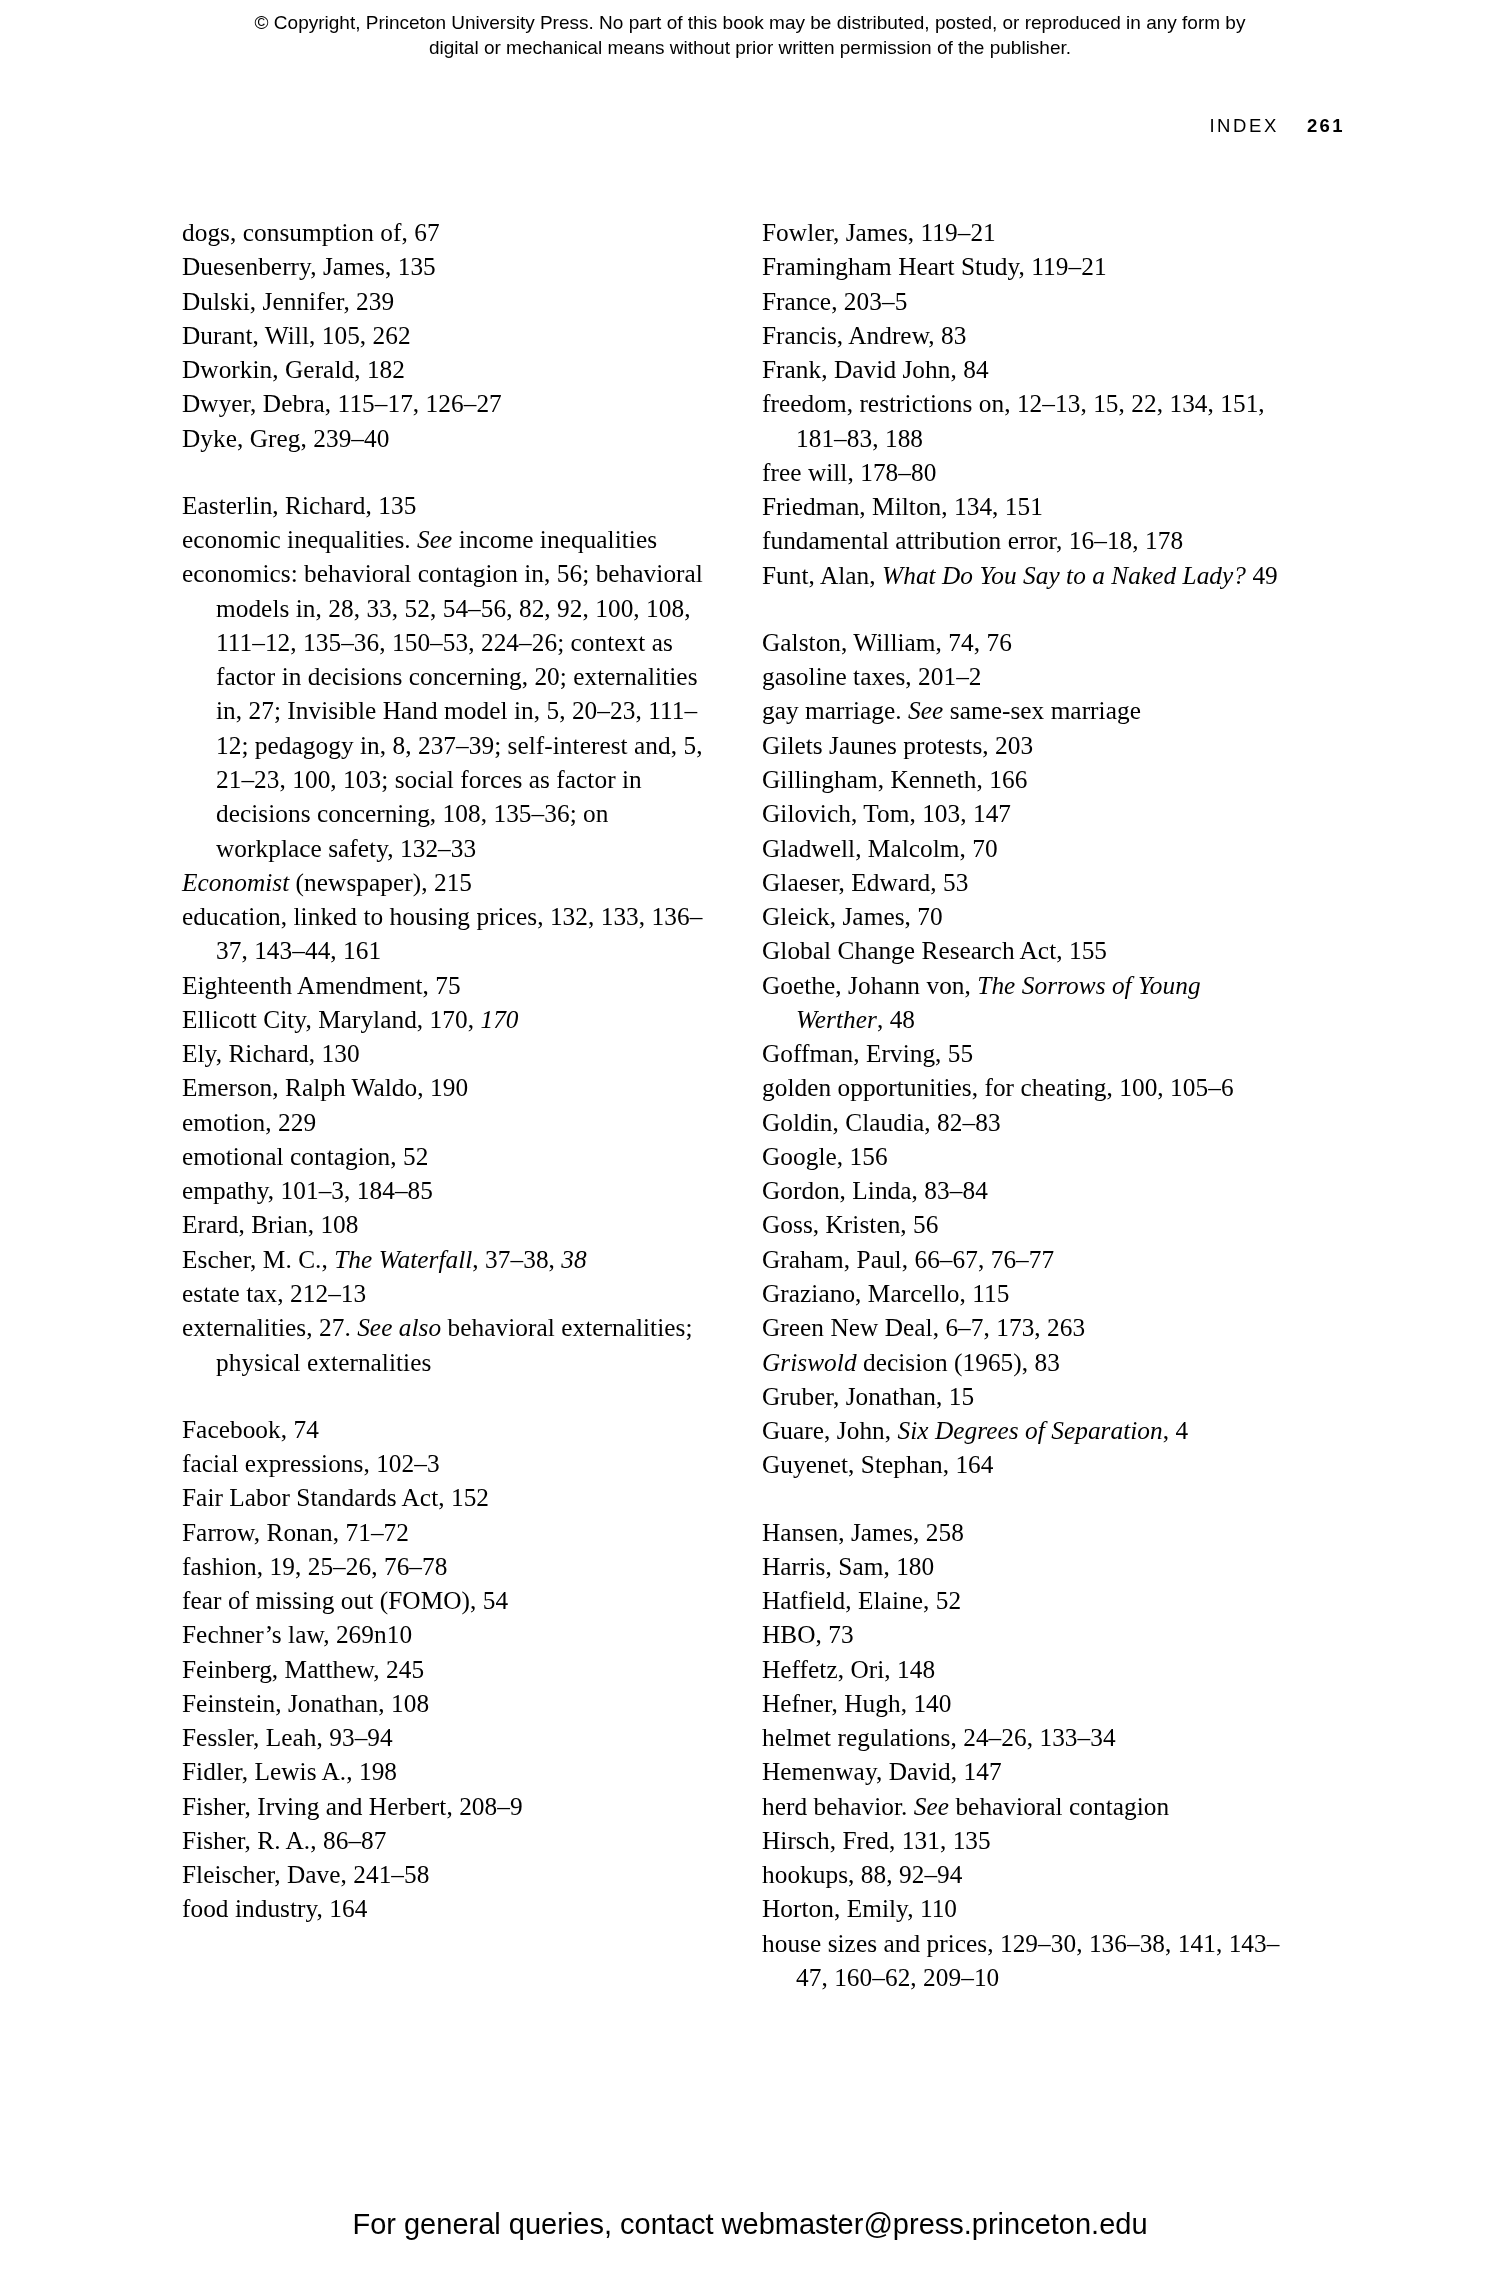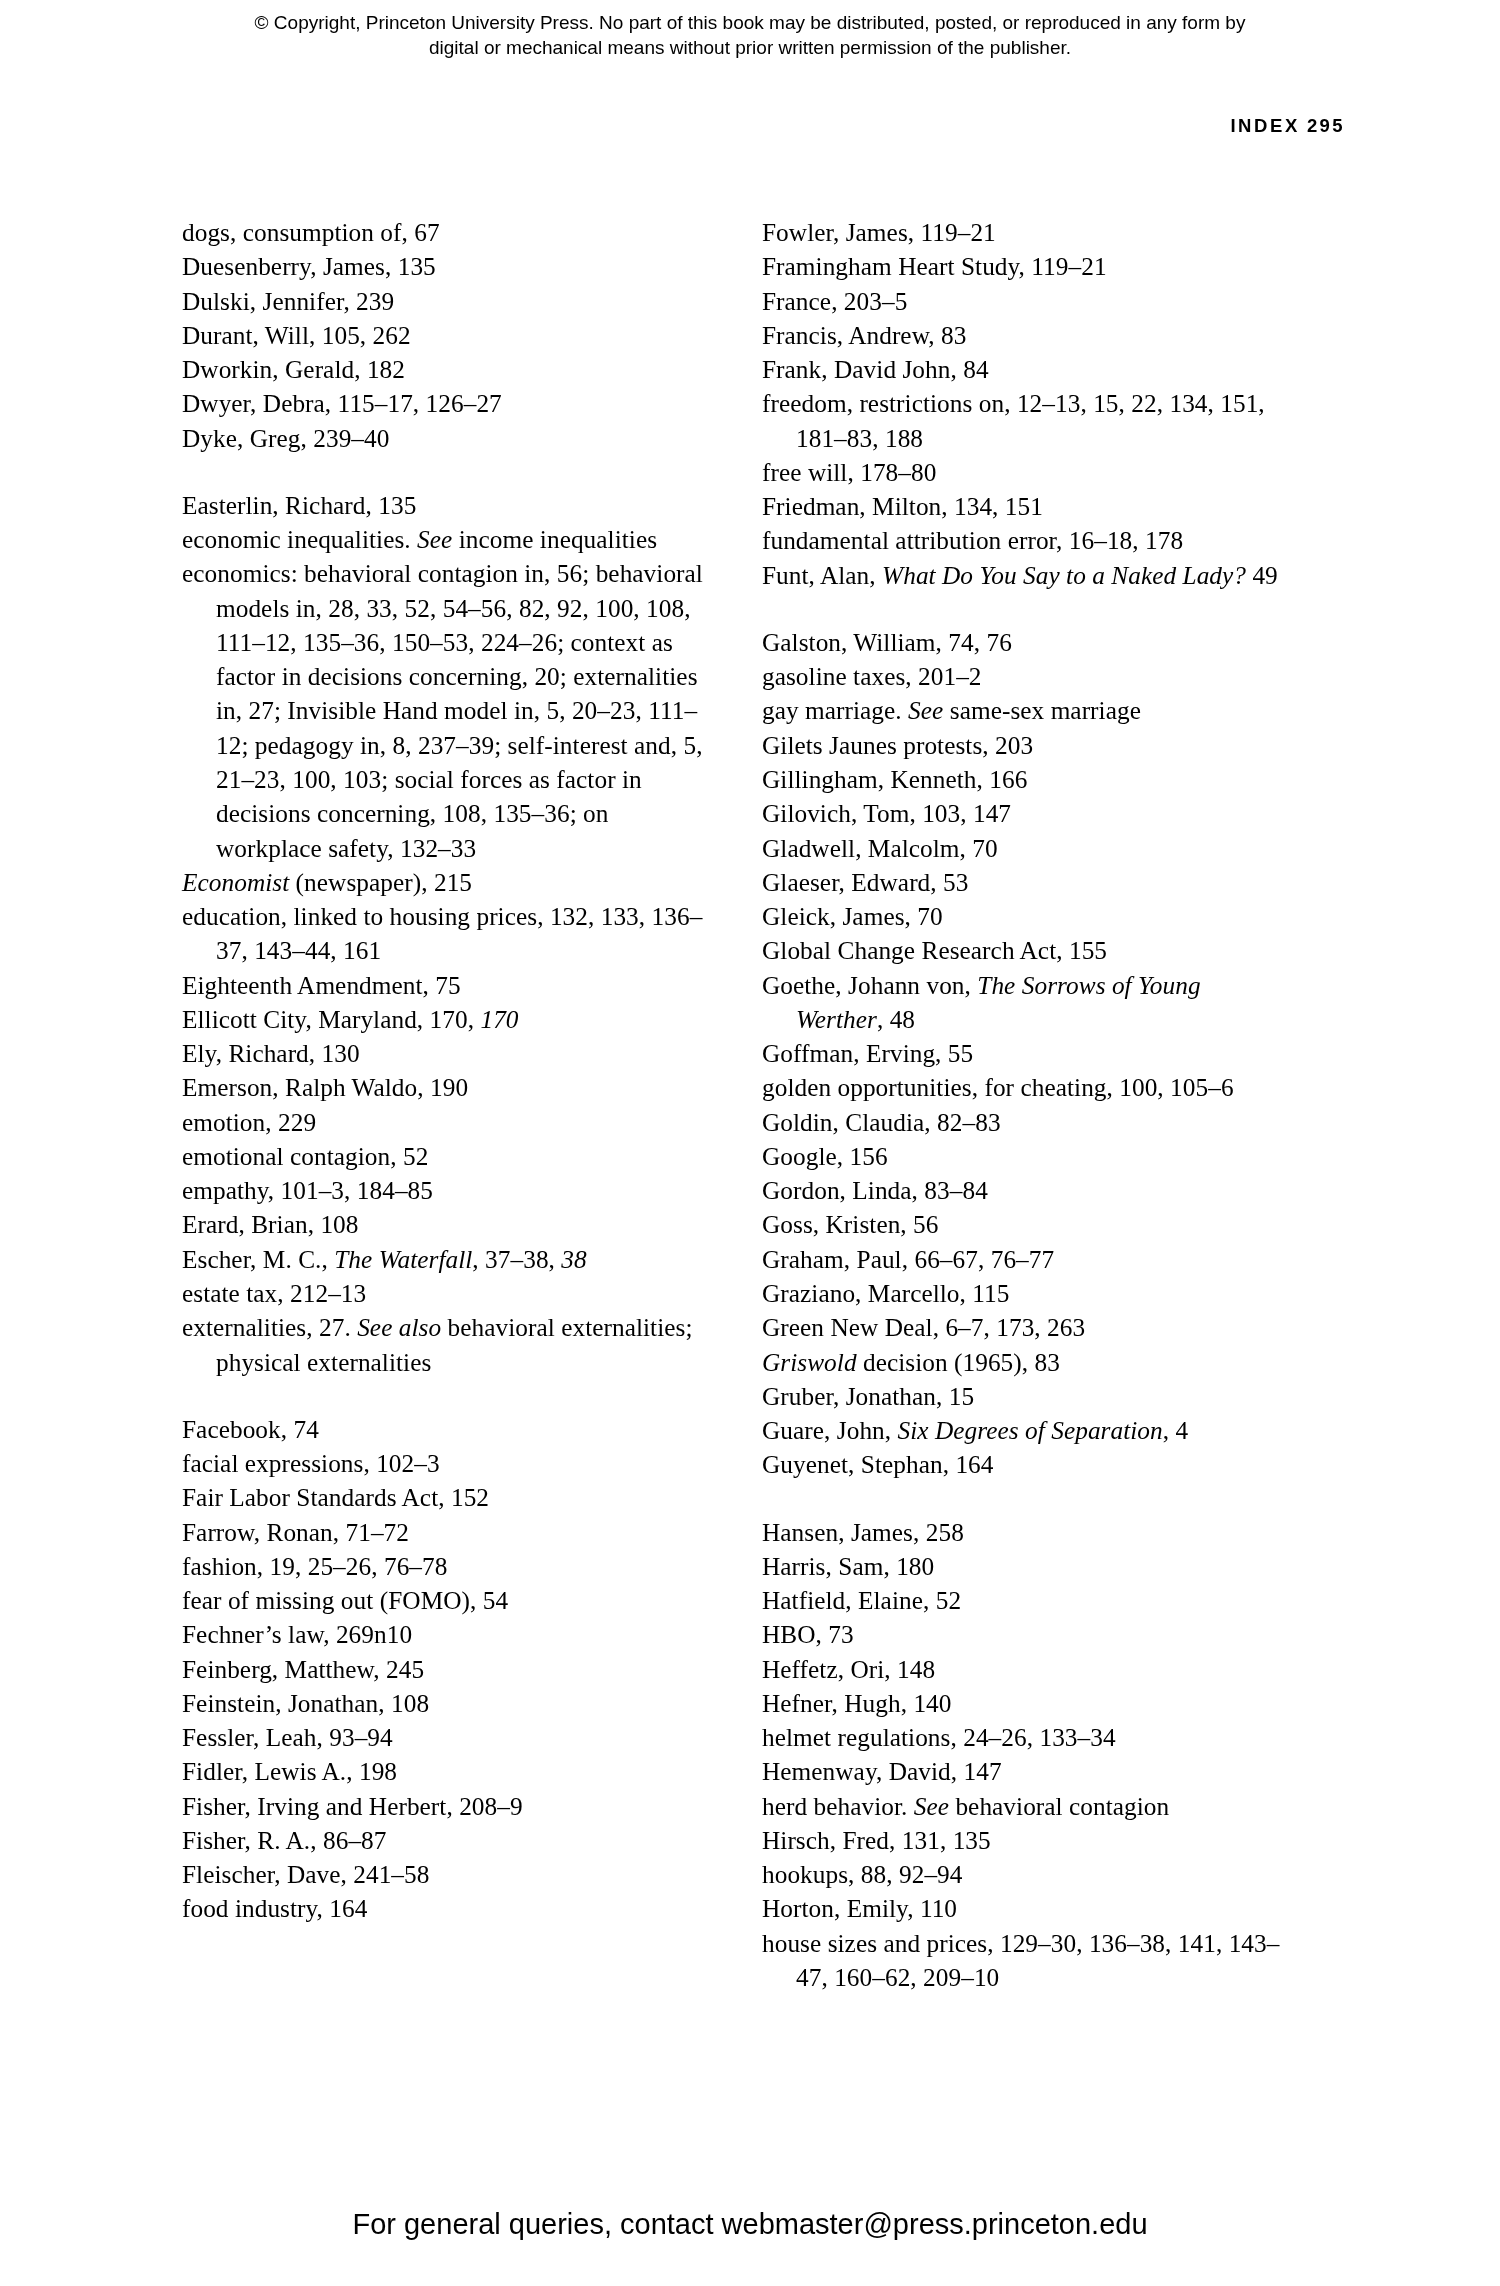--- a/index.html
+++ b/index.html
@@ -36,23 +36,23 @@
   .folio {
     position: absolute;
     right: 155px;
     top: 115px;
     font-family: "Liberation Sans", sans-serif;
     font-size: 18.5px;
     letter-spacing: 2.4px;
     font-weight: 700;
   }
   .folio .word {
-    font-weight: 700;
+    font-weight: 400;
     letter-spacing: 2.6px;
-    margin-right: 7px;
+    margin-right: 28px;
   }
   .columns {
     position: absolute;
     left: 182px;
     top: 215px;
     width: 1140px;
     display: flex;
     gap: 56px;
   }
   .col {
@@ -84,21 +84,21 @@
   }
 </style>
 </head>
 <body>
 
 <div class="page">
 
   <div class="copyright-notice">© Copyright, Princeton University Press. No part of this book may be distributed, posted, or reproduced in any form by digital or mechanical means without prior written permission of the publisher.</div>
 
   <div class="folio">
-    <span class="word">INDEX</span><span>295</span>
+    <span class="word">INDEX</span><span>261</span>
   </div>
 
   <div class="columns">
     <div class="col" id="col-left">
         <div class="entry">dogs, consumption of, 67</div>
         <div class="entry">Duesenberry, James, 135</div>
         <div class="entry">Dulski, Jennifer, 239</div>
         <div class="entry">Durant, Will, 105, 262</div>
         <div class="entry">Dworkin, Gerald, 182</div>
         <div class="entry">Dwyer, Debra, 115–17, 126–27</div>

